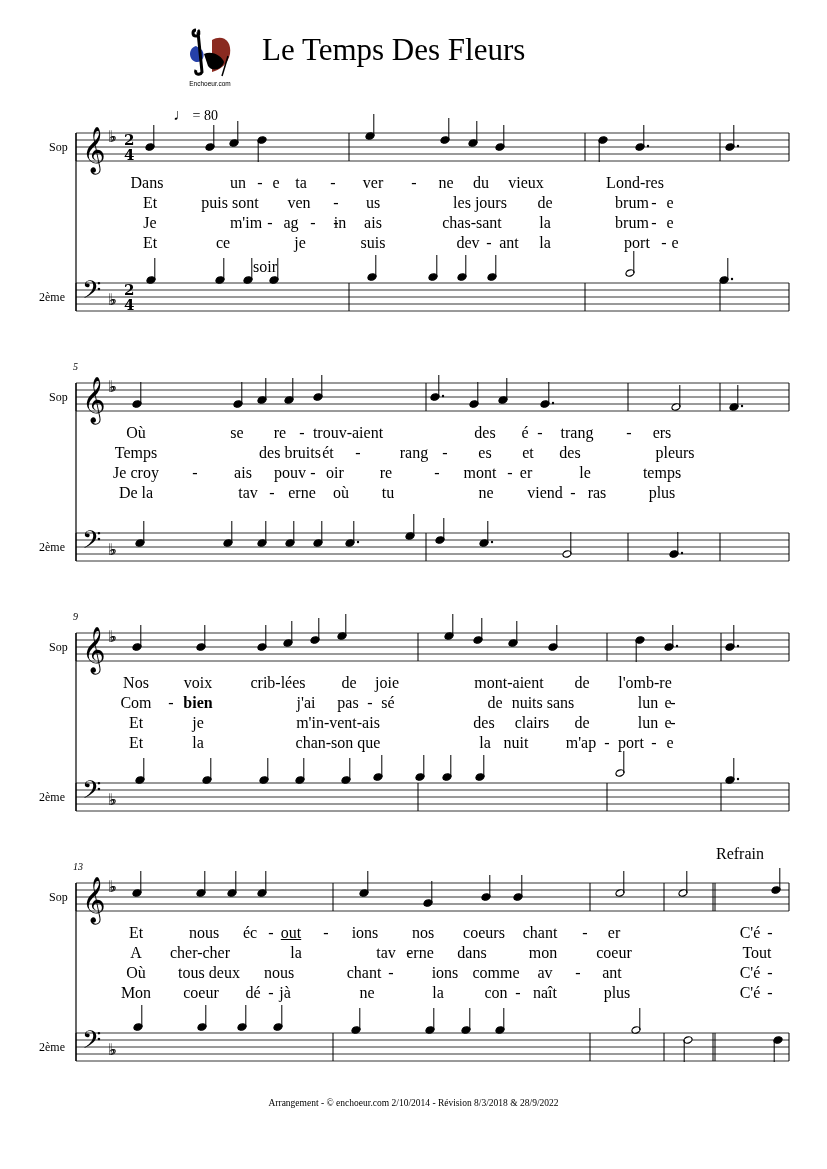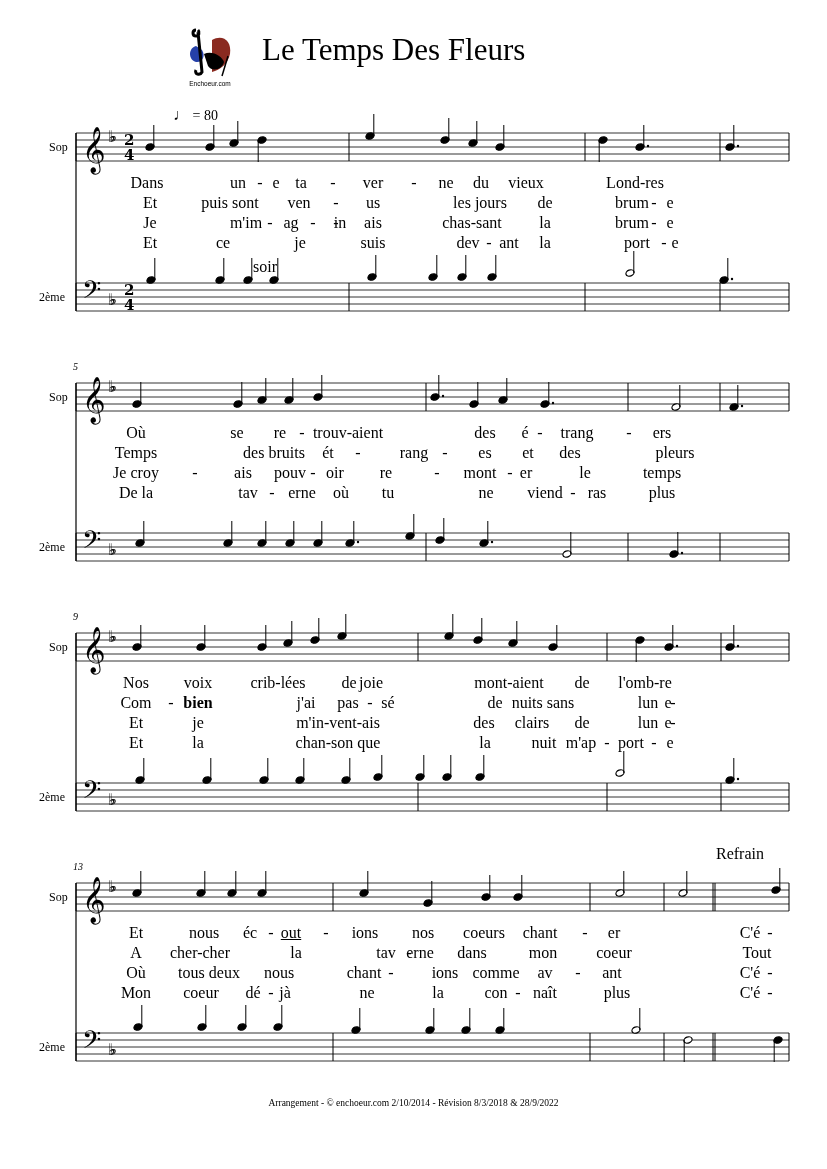--- a/index.html
+++ b/index.html
@@ -263,21 +263,21 @@
         <span class="syl" style="left: 348px;">trouv-aient</span>
         <span class="syl" style="left: 485px;">des</span>
         <span class="syl" style="left: 525px;">é</span>
         <span class="syl" style="left: 540px;">-</span>
         <span class="syl" style="left: 577px;">trang</span>
         <span class="syl" style="left: 629px;">-</span>
         <span class="syl" style="left: 662px;">ers</span>
       </div>
       <div class="lyric-line" style="top: 444px;">
         <span class="syl" style="left: 136px;">Temps</span>
-        <span class="syl" style="left: 274px;">des bruits</span>
+        <span class="syl" style="left: 290px;">des bruits</span>
         <span class="syl" style="left: 328px;">ét</span>
         <span class="syl" style="left: 358px;">-</span>
         <span class="syl" style="left: 414px;">rang</span>
         <span class="syl" style="left: 445px;">-</span>
         <span class="syl" style="left: 485px;">es</span>
         <span class="syl" style="left: 528px;">et</span>
         <span class="syl" style="left: 570px;">des</span>
         <span class="syl" style="left: 675px;">pleurs</span>
       </div>
       <div class="lyric-line" style="top: 464px;">
@@ -389,21 +389,21 @@
         <circle cx="738" cy="779" r="1.2" fill="#000"></circle>
       </svg>
       <div class="inst" style="left: 49px; top: 640px;">Sop</div>
       <div class="inst" style="left: 39px; top: 790px;">2ème</div>
       <div class="barnum" style="top: 611px;">9</div>
       <div class="lyric-line" style="top: 674px;">
         <span class="syl" style="left: 136px;">Nos</span>
         <span class="syl" style="left: 198px; text-align: center;">voix</span>
         <span class="syl" style="left: 278px;">crib-lées</span>
         <span class="syl" style="left: 349px;">de</span>
-        <span class="syl" style="left: 371px; text-align: center;">joie</span>
+        <span class="syl" style="left: 387px; text-align: center;">joie</span>
         <span class="syl" style="left: 509px;">mont-aient</span>
         <span class="syl" style="left: 582px;">de</span>
         <span class="syl" style="left: 645px;">l'omb-re</span>
       </div>
       <div class="lyric-line" style="top: 694px;">
         <span class="syl" style="left: 136px;">Com</span>
         <span class="syl" style="left: 171px;">-</span>
         <span class="syl" style="left: 198px; font-weight: bold;">bien</span>
         <span class="syl" style="left: 306px;">j'ai</span>
         <span class="syl" style="left: 348px;">pas</span>
@@ -424,21 +424,21 @@
         <span class="syl" style="left: 582px;">de</span>
         <span class="syl" style="left: 648px;">lun</span>
         <span class="syl" style="left: 673px;">-</span>
         <span class="syl" style="left: 668px;">e</span>
       </div>
       <div class="lyric-line" style="top: 734px;">
         <span class="syl" style="left: 136px;">Et</span>
         <span class="syl" style="left: 198px;">la</span>
         <span class="syl" style="left: 338px;">chan-son que</span>
         <span class="syl" style="left: 485px;">la</span>
-        <span class="syl" style="left: 544px;">nuit</span>
+        <span class="syl" style="left: 516px;">nuit</span>
         <span class="syl" style="left: 581px;">m'ap</span>
         <span class="syl" style="left: 607px;">-</span>
         <span class="syl" style="left: 631px;">port</span>
         <span class="syl" style="left: 654px;">-</span>
         <span class="syl" style="left: 670px;">e</span>
       </div>
     </div>
     <div class="system" style="top: 0px;">
       <svg width="827" height="1169" class="staffsvg" style="top: 0px;">
         <line x1="76" x2="76" y1="883" y2="1061" stroke="#000" stroke-width="1.2"></line>

